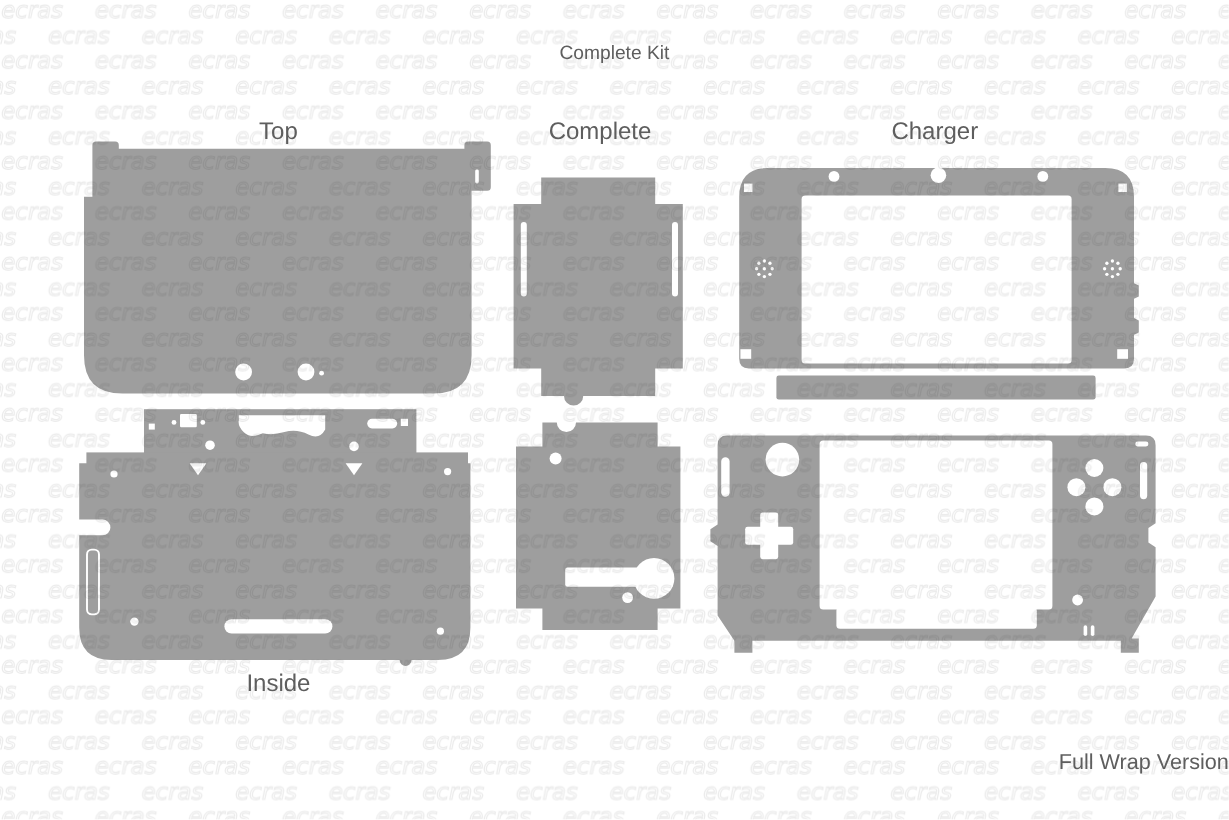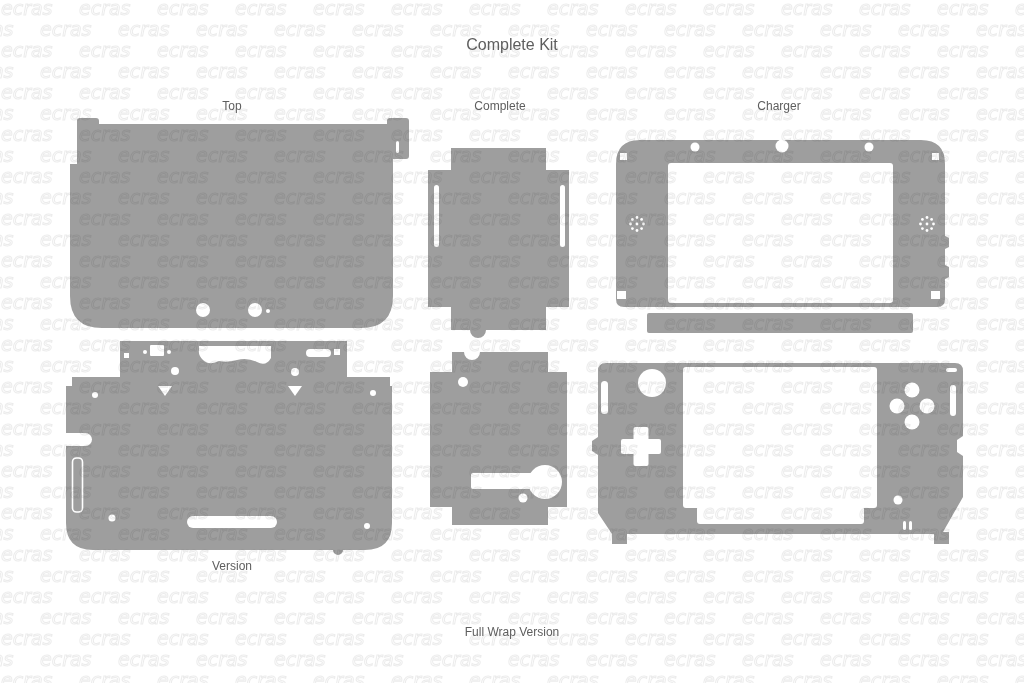--- a/index.html
+++ b/index.html
@@ -7,26 +7,26 @@
     width:1024px;height:683px;position:relative;overflow:hidden;
     background:var(--background,#fff);
     font-family:"Liberation Sans",sans-serif;
   }
   svg.canvas{position:absolute;left:0;top:0}
   .shape{fill:var(--shape-color,#9e9e9e)}
   .cut{fill:var(--background,#fff)}
   .outline-cut{fill:none;stroke:var(--background,#fff);stroke-width:1.6px}
   .wm-text{font-family:"DejaVu Sans",sans-serif;font-style:italic;font-size:19px;
            fill:none;stroke:#000;stroke-opacity:0.08;stroke-width:1px}
-  .label{position:absolute;color:var(--label-color,#5e5e5e);font-size:12px;
+  .label{position:absolute;color:var(--label-color,#5e5e5e);font-size:20px;
          width:220px;text-align:center;white-space:nowrap}
   .title{position:absolute;top:36px;left:0;width:1024px;text-align:center;
          font-size:16px;color:var(--label-color,#5e5e5e)}
-  .footer{position:absolute;top:625px;left:0;width:1024px;text-align:center;
-          font-size:12px;color:var(--label-color,#5e5e5e)}
+  .footer{position:absolute;top:625px;left:0;width:1024px;text-align:right;
+          font-size:18px;color:var(--label-color,#5e5e5e)}
 </style>
 </head>
 <body>
 
 <svg class="canvas" width="1024" height="683" viewBox="0 0 1024 683" xmlns="http://www.w3.org/2000/svg">
   <defs>
     <pattern id="wm" width="78" height="42" patternUnits="userSpaceOnUse">
       <text class="wm-text" x="1" y="15">ecras</text>
       <text class="wm-text" x="-38" y="36">ecras</text>
       <text class="wm-text" x="40" y="36">ecras</text>
@@ -139,14 +139,14 @@
     <rect class="cut" x="909" y="521" width="3" height="9" rx="1.5"></rect>
   </g>
 
   <rect x="0" y="0" width="1024" height="683" fill="url(#wm)"></rect>
 </svg>
 
 <div class="title">Complete Kit</div>
 <div class="label" style="left:122px;top:99px">Top</div>
 <div class="label" style="left:390px;top:99px">Complete</div>
 <div class="label" style="left:669px;top:99px">Charger</div>
-<div class="label" style="left:122px;top:559px">Version</div>
+<div class="label" style="left:122px;top:559px">Inside</div>
 <div class="footer">Full Wrap Version</div>
 
 </body></html>

